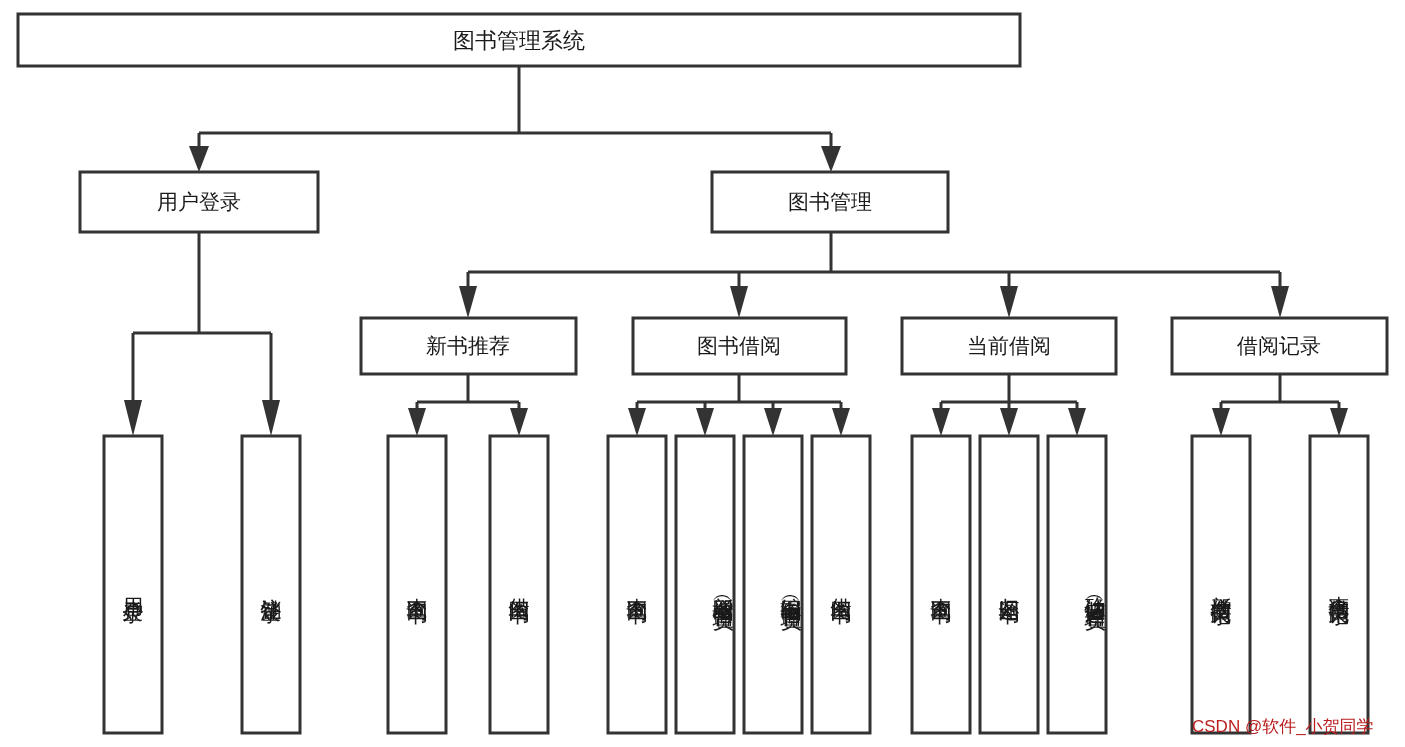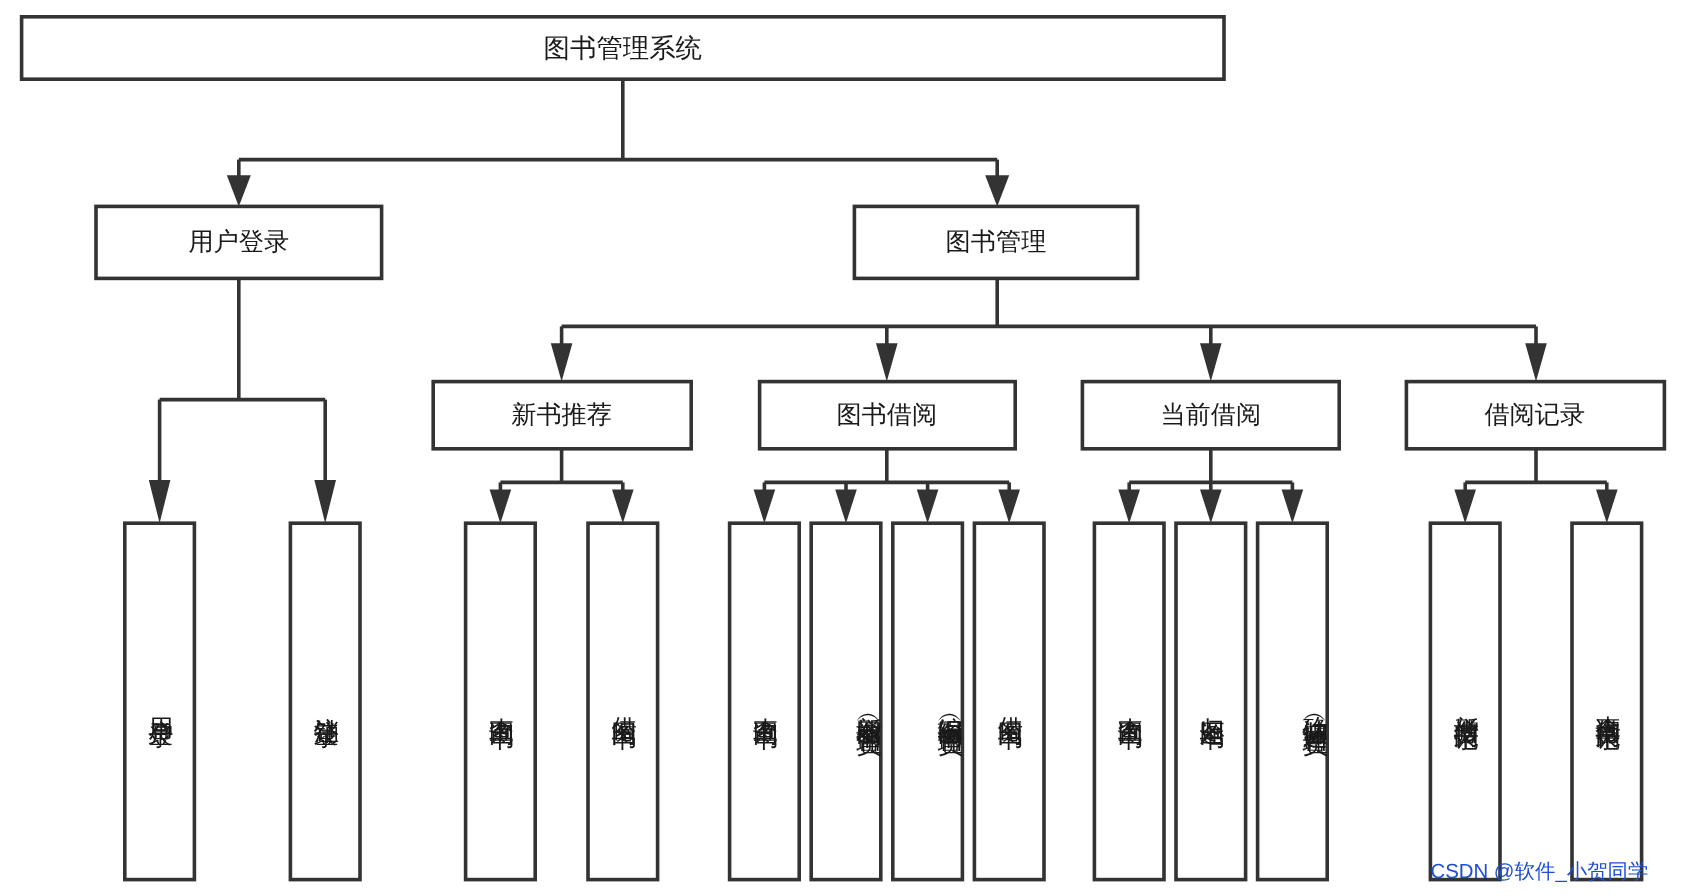--- a/index.html
+++ b/index.html
@@ -68,21 +68,21 @@
     align-items: center;
     justify-content: center;
     text-align: center;
     white-space: nowrap;
     pointer-events: none;
   }
   .watermark {
     position: absolute;
     font-family: "Liberation Sans", "DejaVu Sans", sans-serif;
     font-size: 17px;
-    color: #1d4ed8;
+    color: #b91c1c;
     white-space: nowrap;
     user-select: none;
   }
 </style>
 </head>
 <body>
 
 <div id="diagram-root">
 
   <svg class="diagram-canvas" viewBox="0 0 1405 747" xmlns="http://www.w3.org/2000/svg">

